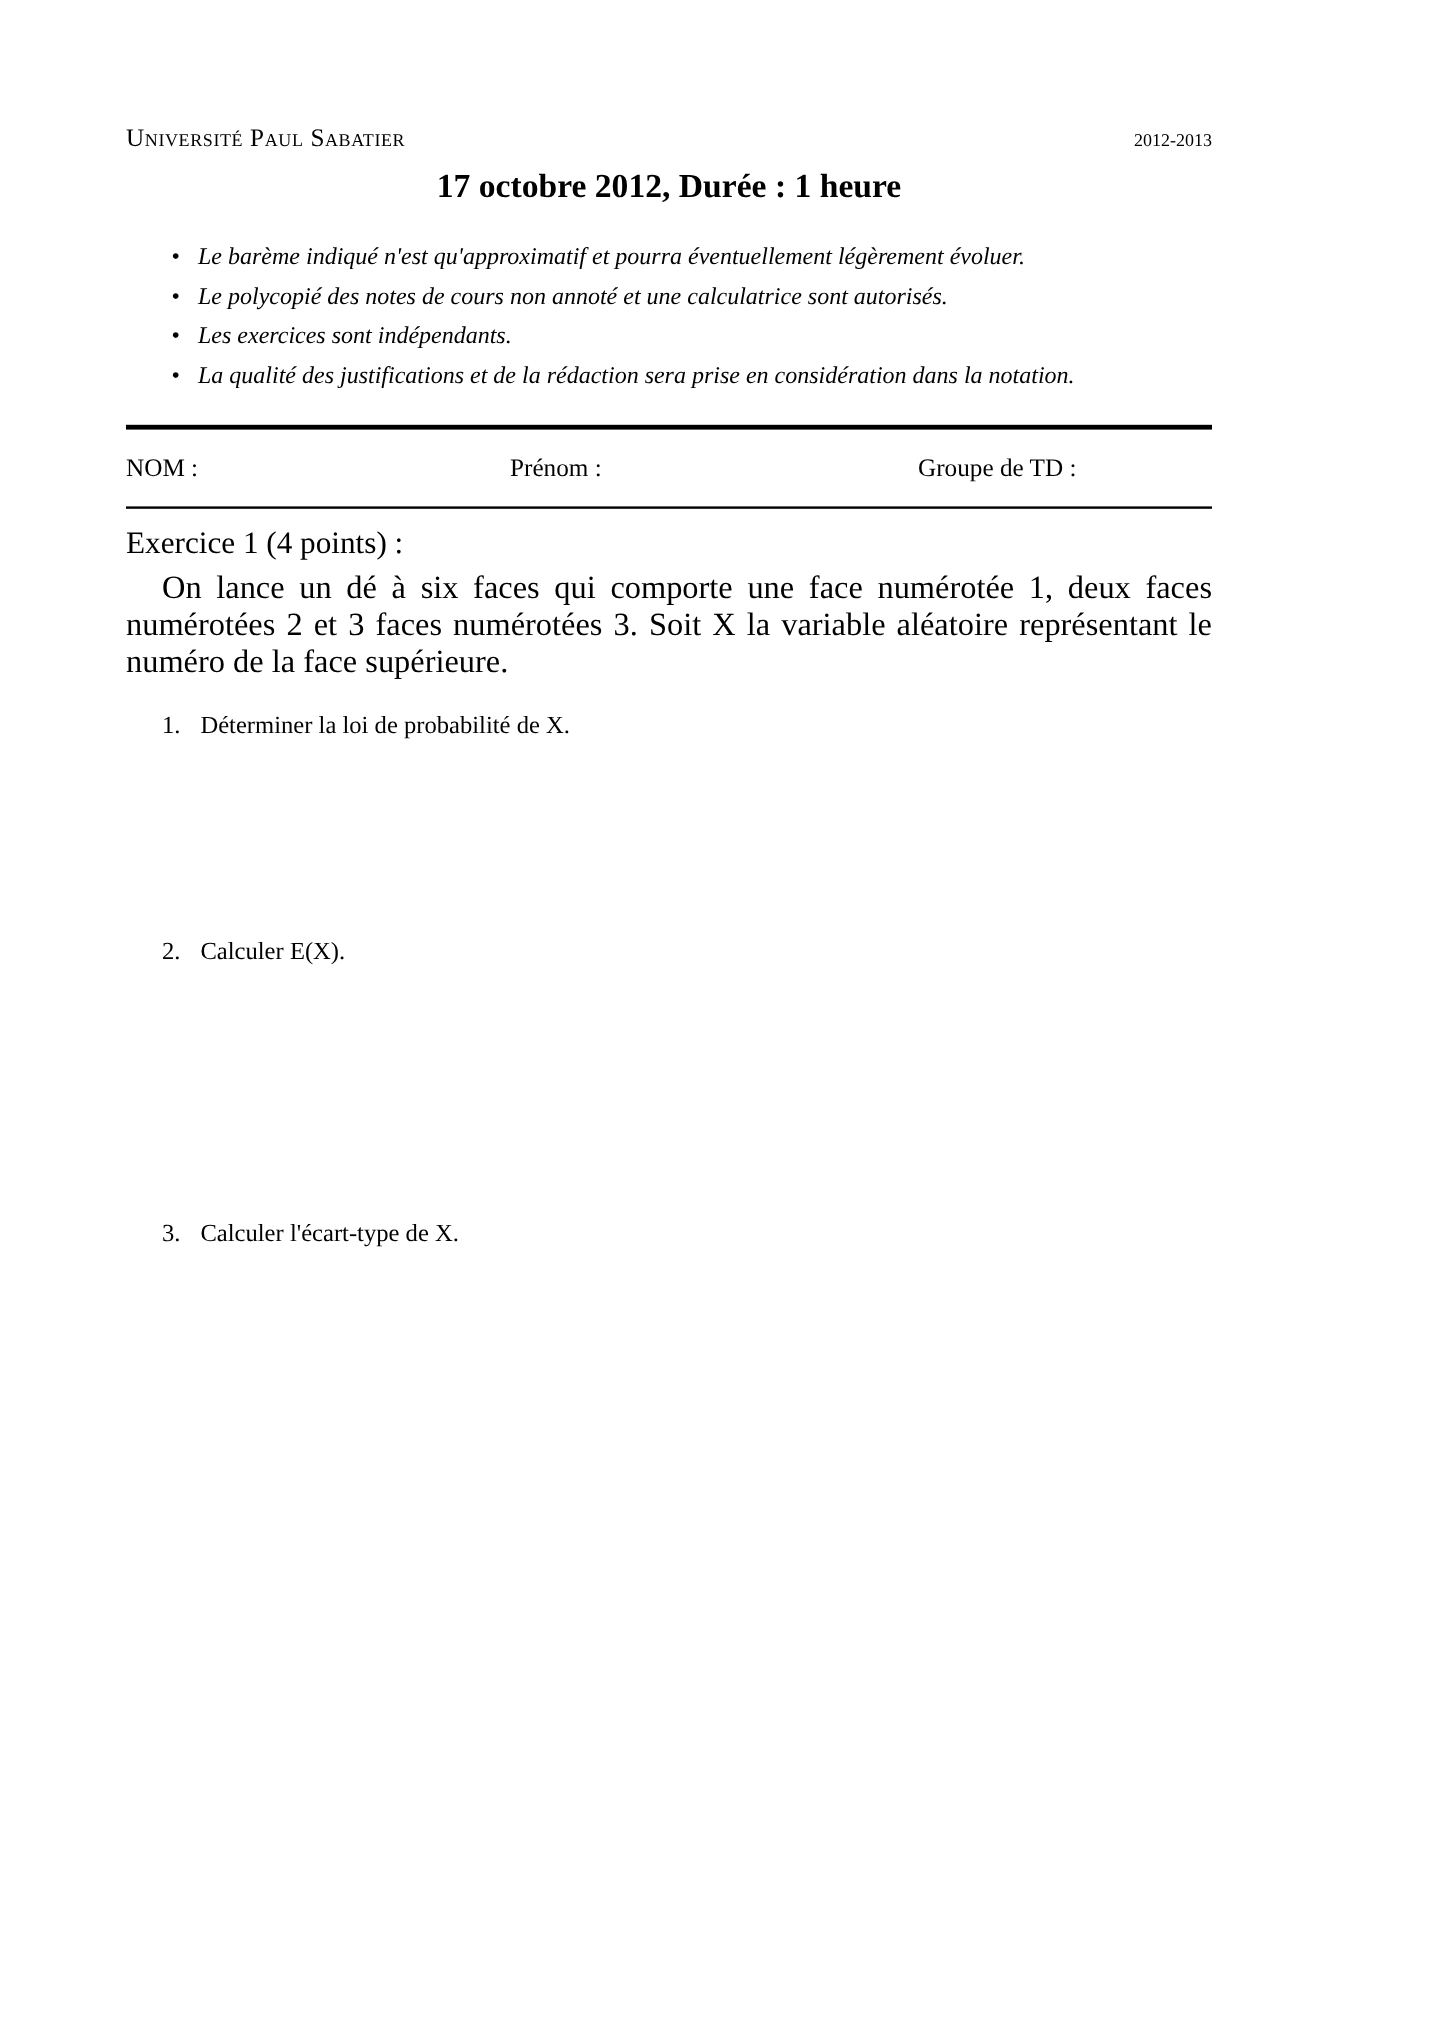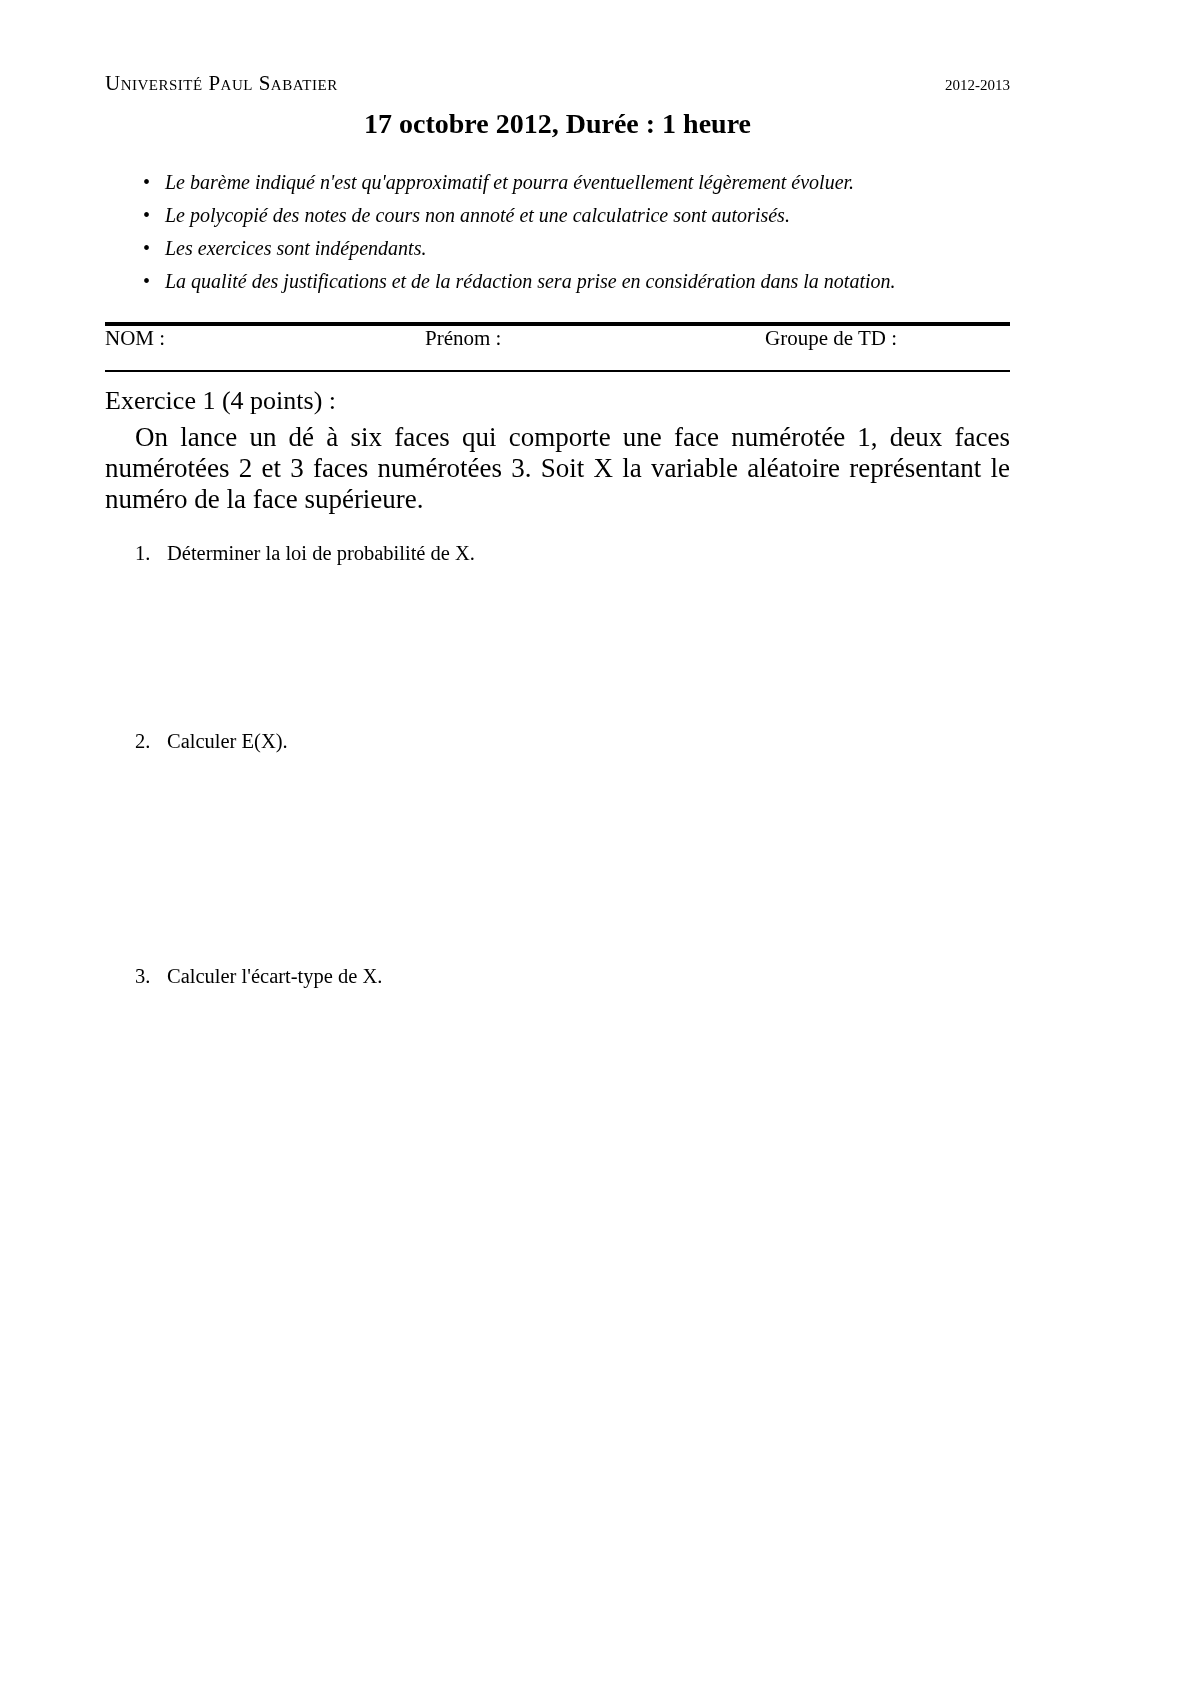--- a/index.html
+++ b/index.html
@@ -22,21 +22,21 @@
     left: 105px;
     width: 905px;
     top: 0;
   }
 
   
   .header-row {
     display: flex;
     justify-content: space-between;
     align-items: baseline;
-    margin-top: 71px;
+    margin-top: 103px;
     font-size: 21px;
   }
   .university {
     font-variant: small-caps;
     letter-spacing: 0.5px;
   }
   .year {
     font-size: 15px;
   }
 
@@ -85,20 +85,21 @@
   .rule-thin {
     border: none;
     border-top: 2px solid #000;
     margin: 18px 0 0 0;
   }
 
   
   .identity-row {
     position: relative;
     height: 26px;
+    margin-top: 20px;
     font-size: 21px;
   }
   .identity-nom    { position: absolute; left: 0; }
   .identity-prenom { position: absolute; left: 320px; }
   .identity-groupe { position: absolute; left: 660px; }
 
   
   .exercise-heading {
     font-weight: normal;
     font-size: 26px;

